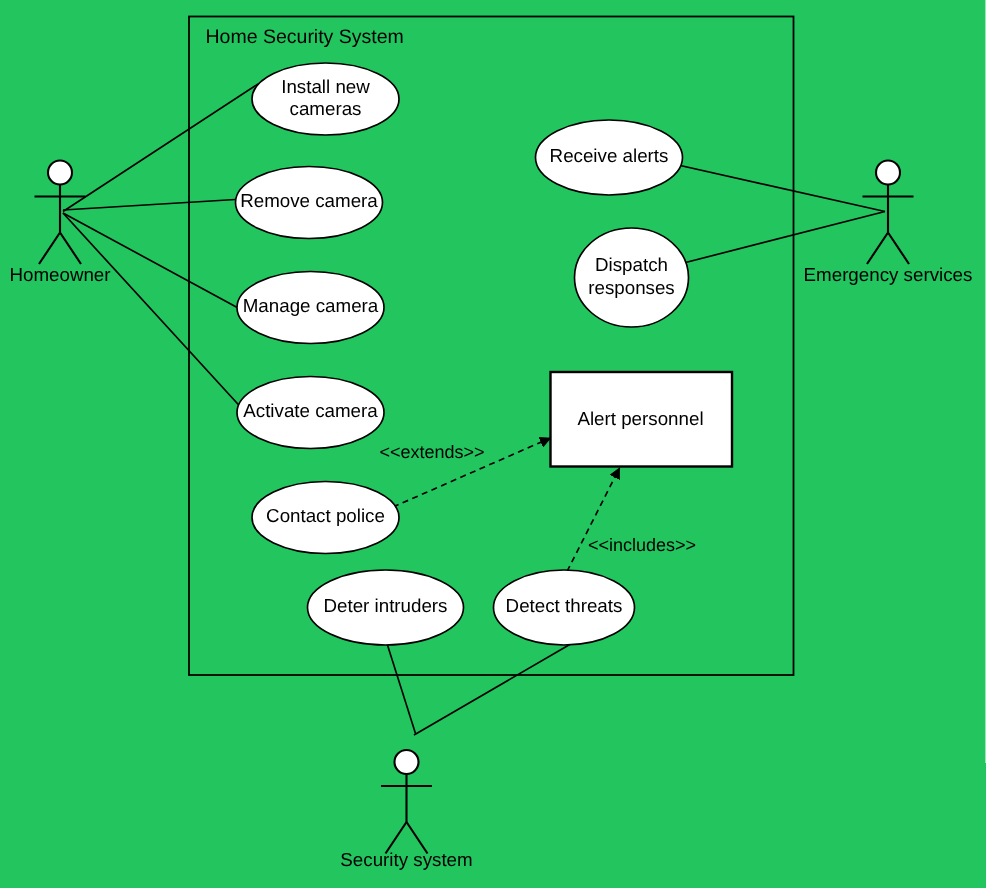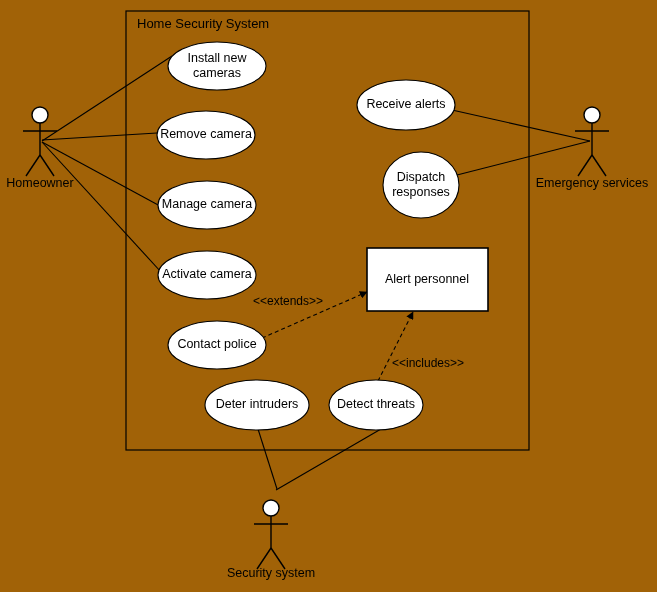--- a/index.html
+++ b/index.html
@@ -4,21 +4,21 @@
 <style>
   html, body {
     margin: 0;
     padding: 0;
     background: #ffffff;
   }
   #diagram-root {
     position: relative;
     width: 657px;
     height: 592px;
-    background: #a16207;
+    background: #22c55e;
     font-family: "Liberation Sans", sans-serif;
     overflow: hidden;
   }
   svg#uml-canvas {
     position: absolute;
     top: 0;
     left: 0;
     width: 657px;
     height: 592px;
     display: block;

